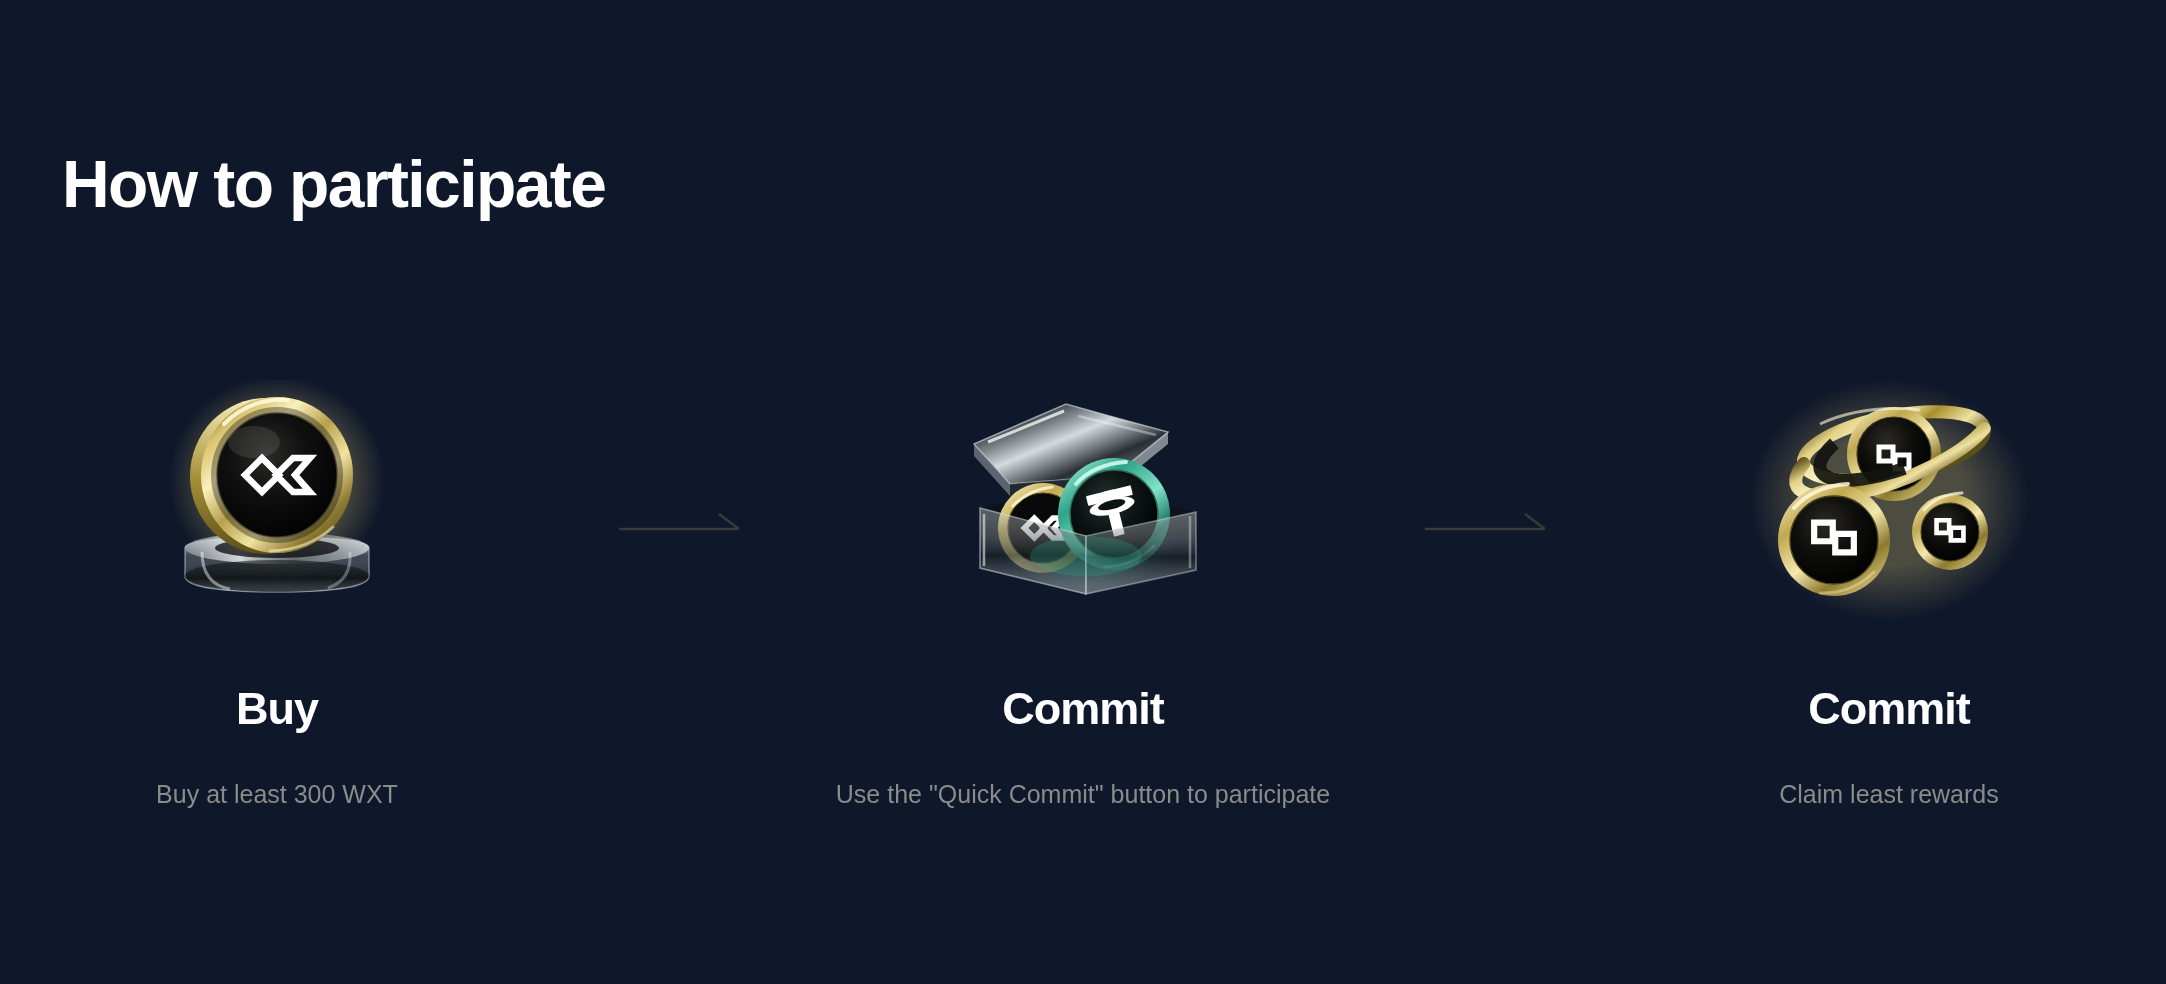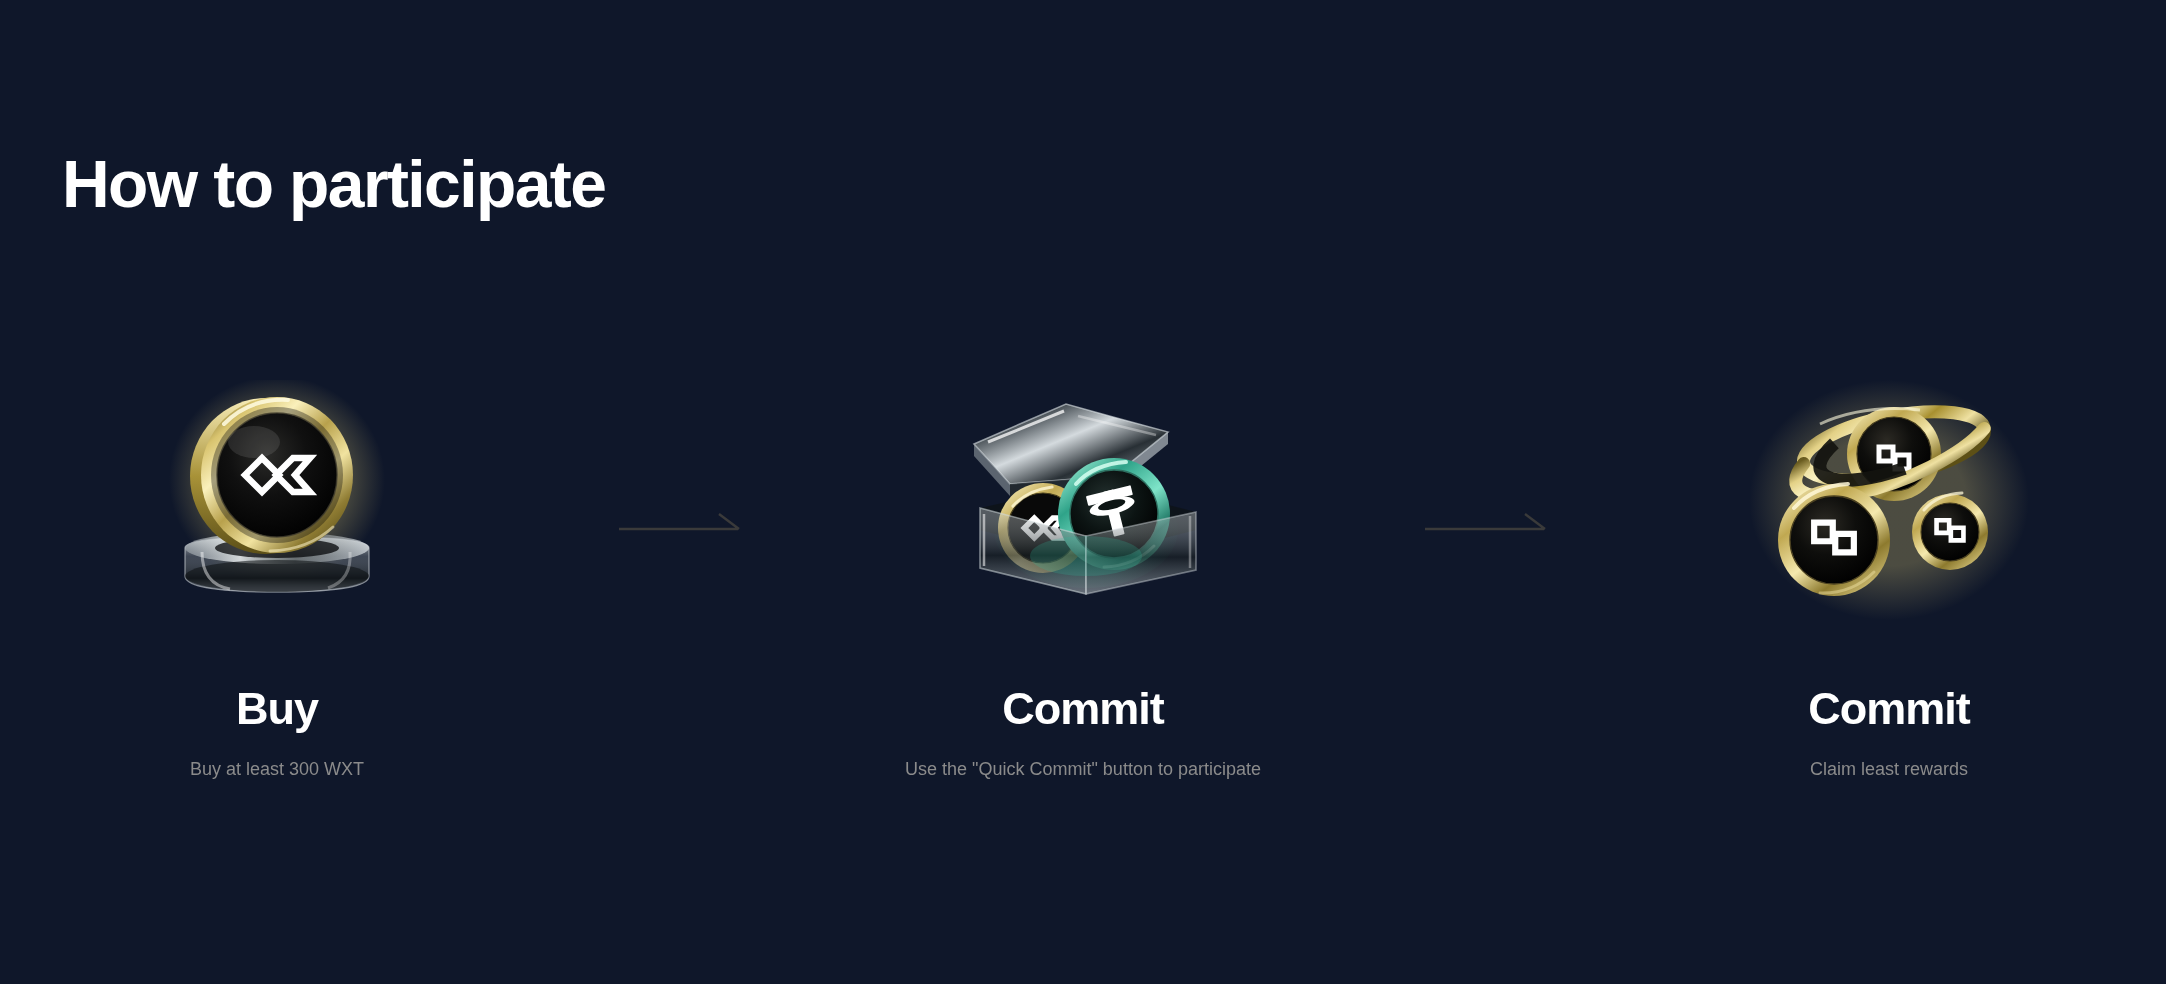--- a/index.html
+++ b/index.html
@@ -64,22 +64,22 @@
   .step-title {
     margin-top: 66px;
     font-size: 45px;
     font-weight: 700;
     color: #ffffff;
     letter-spacing: -1px;
     line-height: 1;
     white-space: nowrap;
   }
   .step-desc {
-    margin-top: 28px;
-    font-size: 18px;
+    margin-top: 48px;
+    font-size: 25px;
     font-weight: 400;
     color: #8b8b8b;
     line-height: 1.2;
     white-space: nowrap;
   }
 
   
   .connector {
     width: 200px;
     flex: 0 0 auto;

